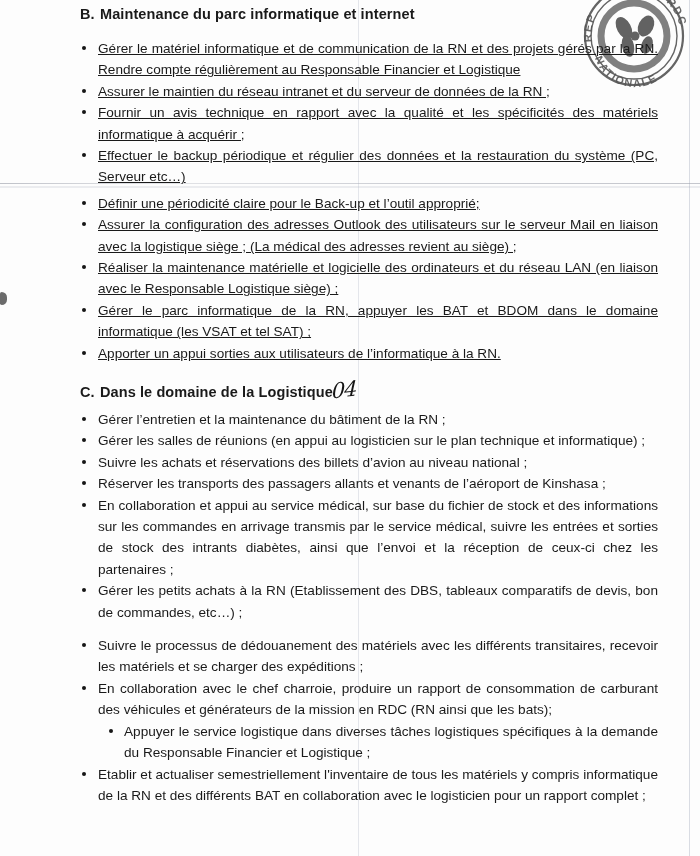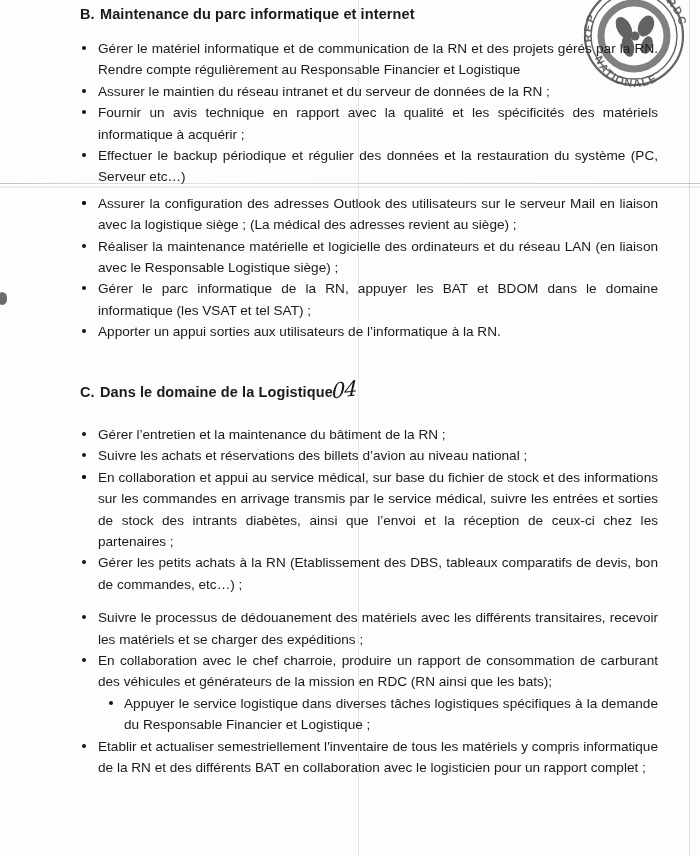--- a/index.html
+++ b/index.html
@@ -163,40 +163,41 @@
         </text>
       </g>
     </svg>
   </div>
 
   <div class="heading" style="top:6px;">
     <span class="letter">B.</span>
     <span class="htext">Maintenance du parc informatique et internet</span>
   </div>
 
-  <div class="bullet-list" style="top:38px;">
+  <div class="bullet-list" style="top:38px;text-decoration:underline;">
     <div class="bullet">
       <span class="dot"></span>
       <span>Gérer le matériel informatique et de communication de la RN et des projets gérés par la RN. Rendre compte régulièrement au Responsable Financier et Logistique</span>
     </div>
     <div class="bullet noj">
       <span class="dot"></span>
       <span>Assurer le maintien du réseau intranet et du serveur de données de la RN ;</span>
     </div>
     <div class="bullet">
       <span class="dot"></span>
       <span>Fournir un avis technique en rapport avec la qualité et les spécificités des matériels informatique à acquérir ;</span>
     </div>
     <div class="bullet">
       <span class="dot"></span>
       <span>Effectuer le backup périodique et régulier des données et la restauration du système (PC, Serveur etc…)</span>
     </div>
     <div class="gap-sm"></div>
     <div class="bullet noj">
       <span class="dot"></span>
+      <span>Définir une périodicité claire pour le Back-up et l’outil approprié;</span>
     </div>
     <div class="bullet">
       <span class="dot"></span>
       <span>Assurer la configuration des adresses Outlook des utilisateurs sur le serveur Mail en liaison avec la logistique siège ; (La médical des adresses revient au siège) ;</span>
     </div>
     <div class="bullet">
       <span class="dot"></span>
       <span>Réaliser la maintenance matérielle et logicielle des ordinateurs et du réseau LAN (en liaison avec le Responsable Logistique siège) ;</span>
     </div>
     <div class="bullet">
@@ -208,31 +209,36 @@
       <span>Apporter un appui sorties aux utilisateurs de l’informatique à la RN.</span>
     </div>
   </div>
 
   <div class="heading" style="top:378px;">
     <span class="letter">C.</span>
     <span class="htext">Dans le domaine de la Logistique</span>
     <span class="hand">04</span>
   </div>
 
-  <div class="bullet-list" style="top:424px;">
+  <div class="bullet-list" style="top:409px;">
     <div class="bullet noj">
       <span class="dot"></span>
       <span>Gérer l’entretien et la maintenance du bâtiment de la RN ;</span>
     </div>
+    <div class="bullet">
+      <span class="dot"></span>
+      <span>Gérer les salles de réunions (en appui au logisticien sur le plan technique et informatique) ;</span>
+    </div>
     <div class="bullet noj">
       <span class="dot"></span>
       <span>Suivre les achats et réservations des billets d’avion au niveau national ;</span>
     </div>
     <div class="bullet noj">
       <span class="dot"></span>
+      <span>Réserver les transports des passagers allants et venants de l’aéroport de Kinshasa ;</span>
     </div>
     <div class="bullet">
       <span class="dot"></span>
       <span>En collaboration et appui au service médical, sur base du fichier de stock et des informations sur les commandes en arrivage transmis par le service médical, suivre les entrées et sorties de stock des intrants diabètes, ainsi que l’envoi et la réception de ceux-ci chez les partenaires ;</span>
     </div>
     <div class="bullet">
       <span class="dot"></span>
       <span>Gérer les petits achats à la RN (Etablissement des DBS, tableaux comparatifs de devis, bon de commandes, etc…) ;</span>
     </div>
     <div class="gap-md"></div>

